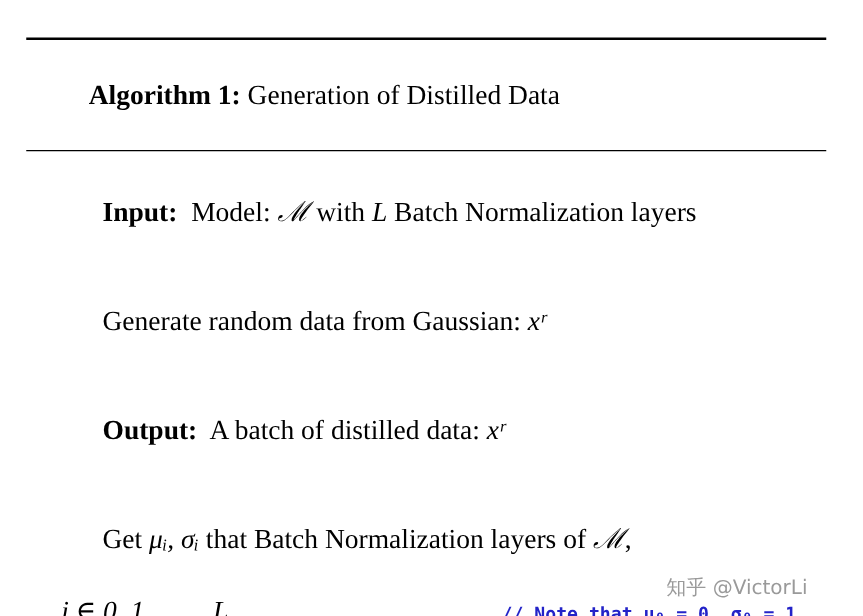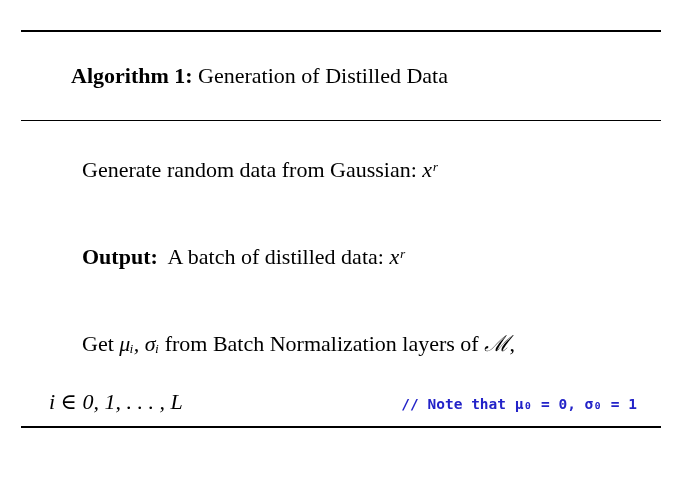--- a/index.html
+++ b/index.html
@@ -59,33 +59,37 @@
 
 <div class="page">
   <div class="algo-box">
 
     <div class="algo-caption line">
       <span class="b">Algorithm 1:</span><span> Generation of Distilled Data</span>
     </div>
 
     <div class="algo-body">
 
+      <div class="line">
+        <span class="b">Input:</span><span>  Model: </span><span class="m">ℳ</span><span> with </span><span class="m">L</span><span> Batch Normalization layers</span>
+      </div>
 
       <div class="line">
         <span>Generate random data from Gaussian: </span><span class="m">xʳ</span>
       </div>
 
       <div class="line">
         <span class="b">Output:</span><span>  A batch of distilled data: </span><span class="m">xʳ</span>
       </div>
 
       <div class="line">
-        <span>Get </span><span class="m">μᵢ, σᵢ</span><span> from Batch Normalization layers of </span><span class="m">ℳ</span><span>,</span>
+        <span>Get </span><span class="m">μᵢ, σᵢ</span><span> that Batch Normalization layers of </span><span class="m">ℳ</span><span>,</span>
       </div>
 
       <div class="line cont flexline">
         <span class="m">i ∈ 0, 1, . . . , L</span><span class="comment">// Note that μ₀ = 0, σ₀ = 1</span>
       </div>
 
     </div>
   </div>
 
+  <div class="watermark">知乎 @VictorLi</div>
 </div>
 
 </body></html>

